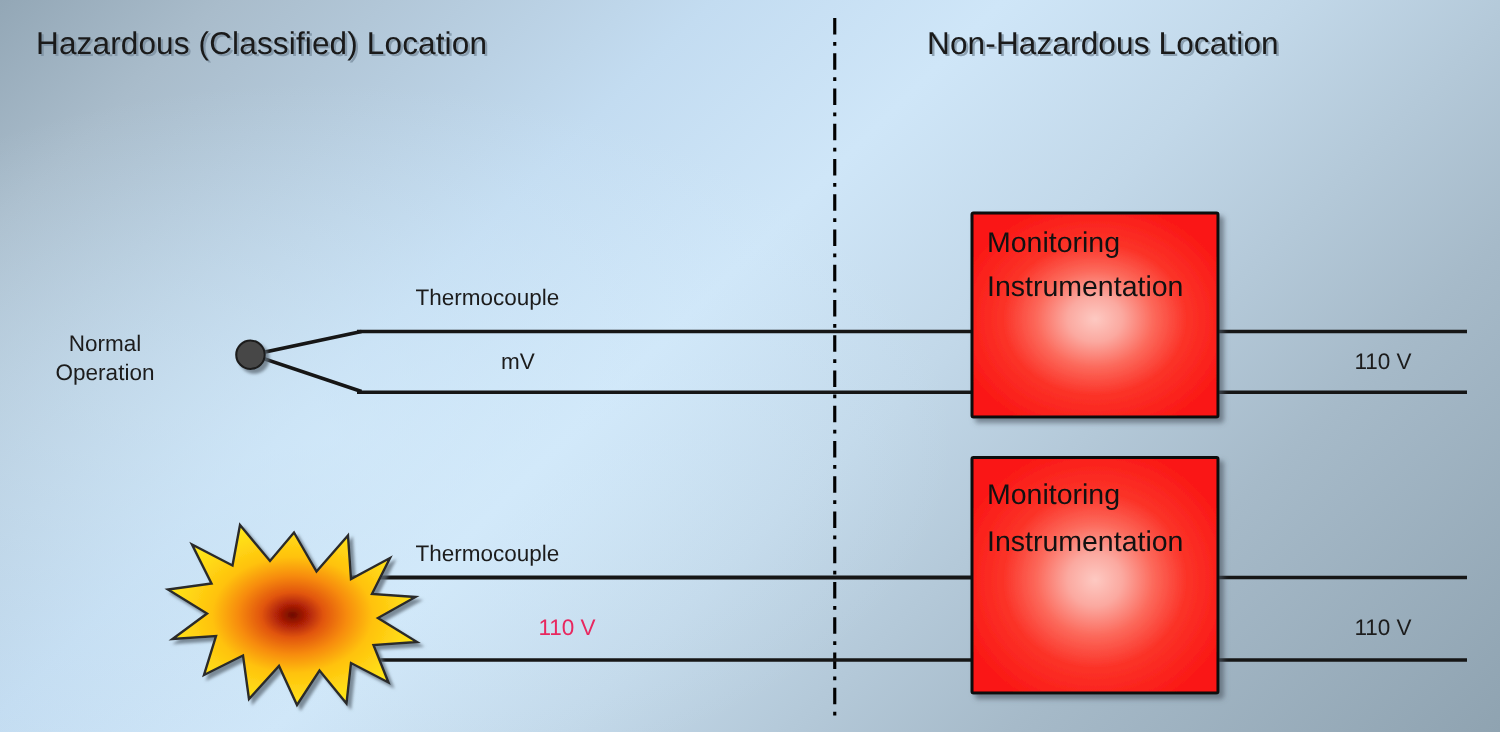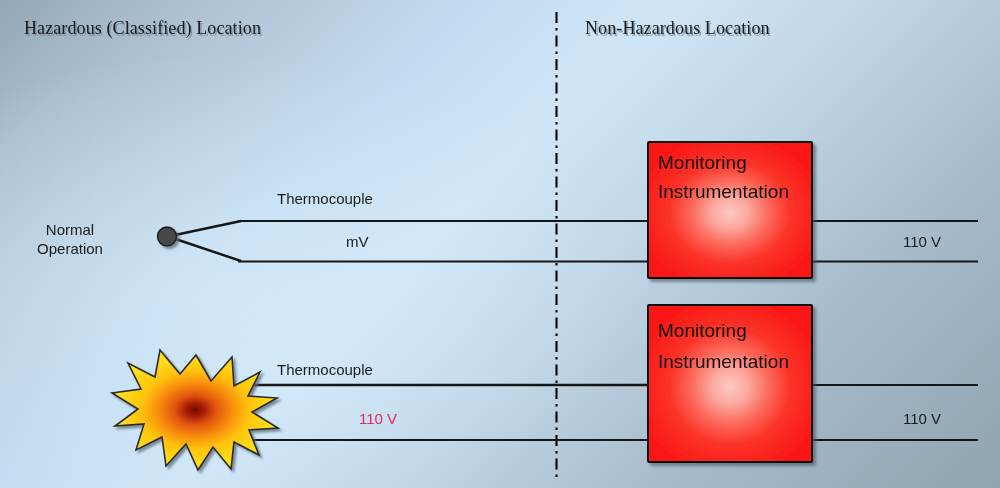--- a/index.html
+++ b/index.html
@@ -34,26 +34,25 @@
     background:
       radial-gradient(ellipse 60% 70% at 22% 60%, rgba(215,238,253,0.55) 0%, rgba(215,238,253,0.0) 70%);
   }
 
   .layer { position: absolute; inset: 0; }
   #svg-layer { z-index: 2; }
   #text-layer { z-index: 3; }
 
   .ttl {
     position: absolute;
-    font-size: 18px;
+    font-size: 21px;
     color: #1a1a1a;
     white-space: nowrap;
     text-shadow: 1.5px 1.5px 0 rgba(120,140,158,0.75);
     letter-spacing: 0.1px;
-    font-family: Liberation Serif, serif;
   }
   .lbl {
     position: absolute;
     font-size: 15px;
     color: #1c1c1c;
     white-space: nowrap;
     text-align: right;
   }
   .lbl.side {
     text-align: center;
@@ -130,27 +129,27 @@
                 166,466 162,437 136,450 144,424 115,426 138,409 112,393 141,389
                 128,363 155,377 160,350 180,374" fill="url(#burstGrad)" stroke="#2a2a2a" stroke-width="1.6" stroke-linejoin="miter"></polygon>
     </g>
 
     <rect x="648" y="305" width="164" height="157" rx="1" ry="1" fill="url(#boxGrad)" stroke="#0d0d0d" stroke-width="2" filter="url(#boxDrop)"></rect>
   </svg>
 
   <div class="layer" id="text-layer">
 
     <div class="ttl" style="left:24px; top:18px;">Hazardous (Classified) Location</div>
-    <div class="ttl" style="left:585px; top:18px;">Non-Hazardous Location</div>
+    <div class="ttl" style="left:618px; top:18px;">Non-Hazardous Location</div>
 
     <div class="lbl side" style="left:18px; top:220px; width:104px;">Normal</div>
     <div class="lbl side" style="left:18px; top:239px; width:104px;">Operation</div>
 
     <div class="lbl" style="left:277px; top:190px;">Thermocouple</div>
-    <div class="lbl" style="left:346px; top:233px;">mV</div>
+    <div class="lbl" style="left:334px; top:233px;">mV</div>
 
     <div class="boxtext" style="left:658px; top:152px;">Monitoring</div>
     <div class="boxtext" style="left:658px; top:181px;">Instrumentation</div>
 
     <div class="lbl" style="left:903px; top:233px;">110 V</div>
 
 
     <div class="lbl" style="left:277px; top:361px;">Thermocouple</div>
     <div class="lbl hot" style="left:359px; top:410px;">110 V</div>
 

